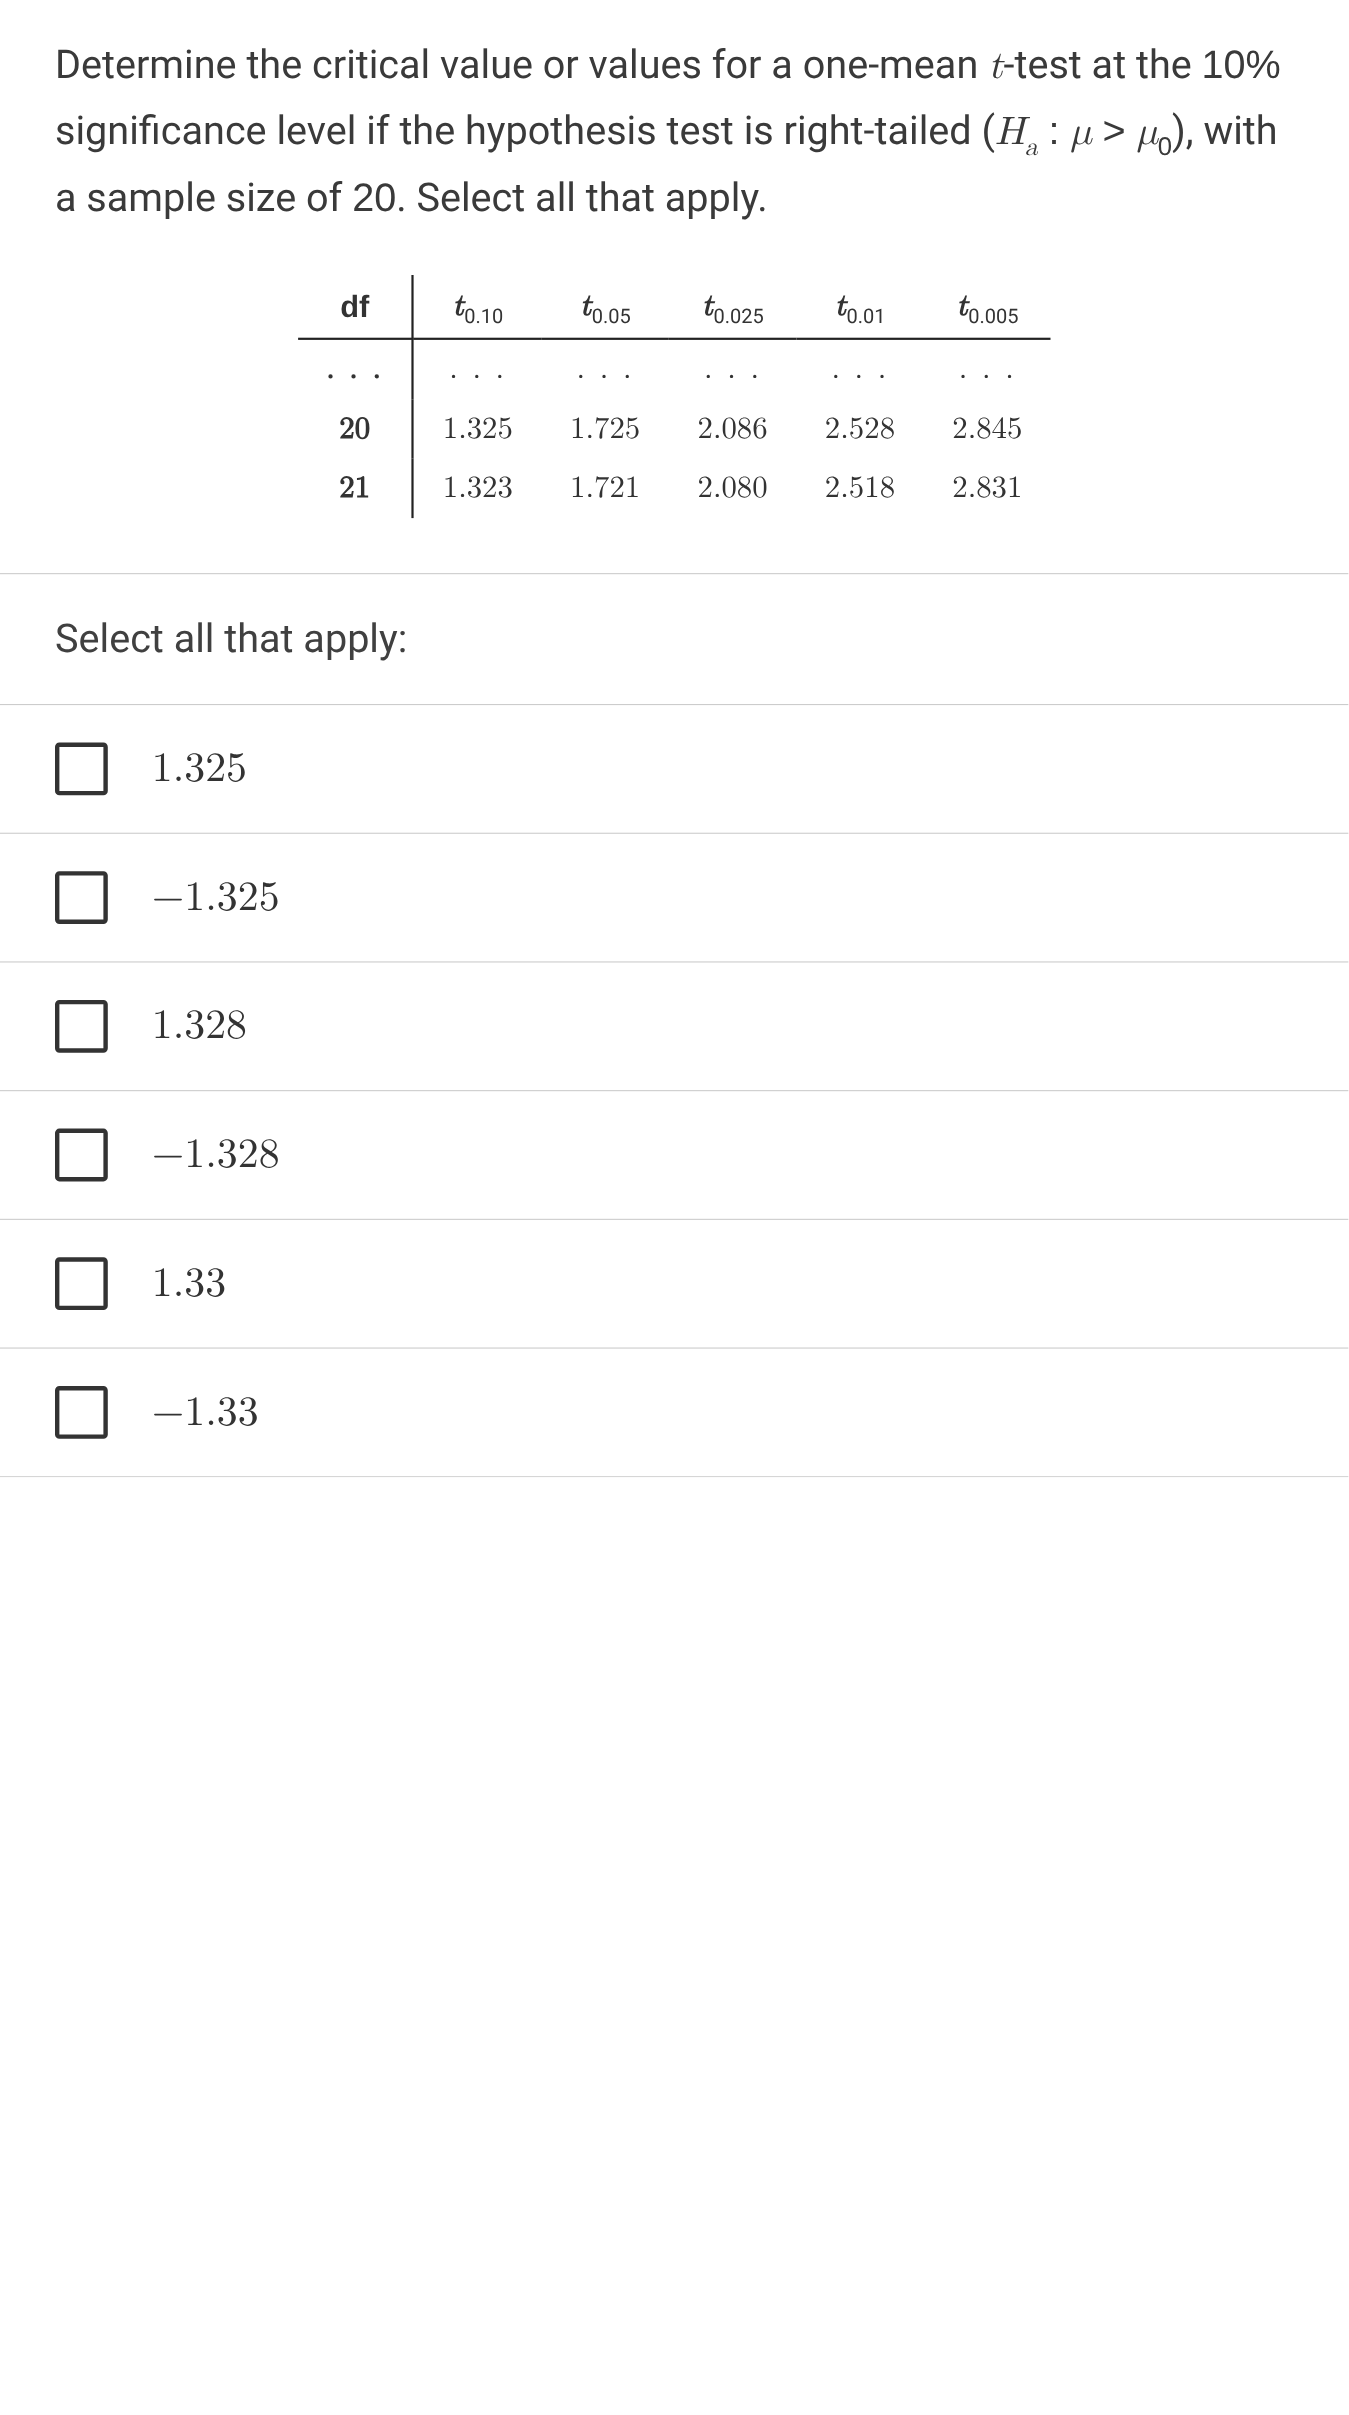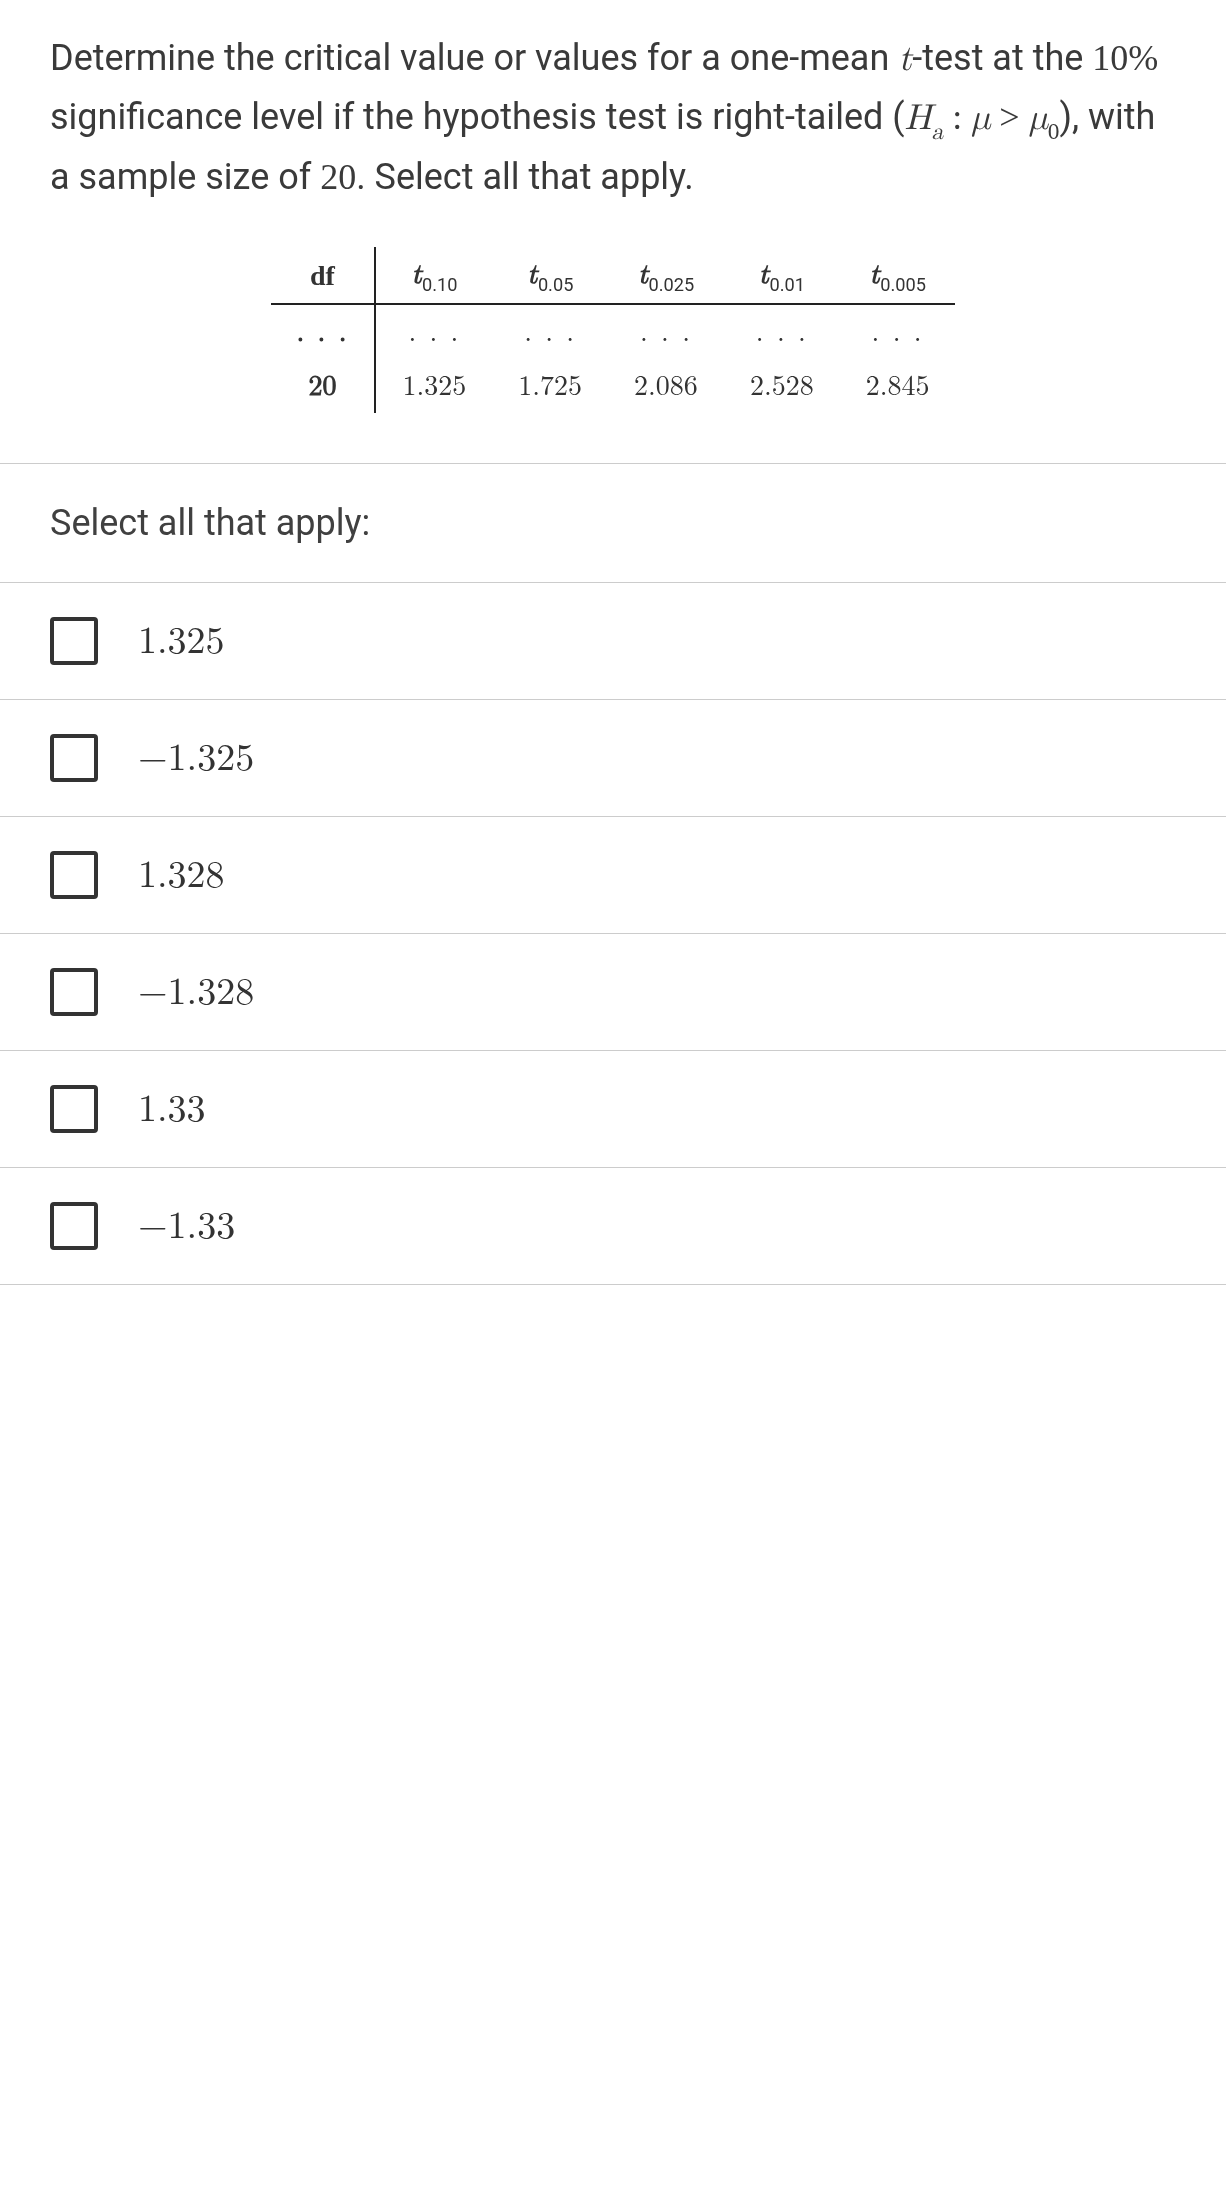--- a/index.html
+++ b/index.html
@@ -22,21 +22,21 @@
     font-size: 36px;
     line-height: 1.6;
     color: #3a3a3a;
     margin-bottom: 40px;
   }
   .math {
     font-family: "Latin Modern Math", "STIX Two Math", "Cambria Math", Georgia, serif;
     font-style: italic;
   }
   .math-up {
-    font-family: Liberation Serif, serif;
+    font-family: Liberation Sans, sans-serif;
     font-style: normal;
   }
   .sub {
     font-size: 0.65em;
     vertical-align: sub;
     position: relative;
     top: 0.1em;
   }
 
   
@@ -135,20 +135,28 @@
         <td>. . .</td>
       </tr>
       <tr>
         <td class="df-col">20</td>
         <td>1.325</td>
         <td>1.725</td>
         <td>2.086</td>
         <td>2.528</td>
         <td>2.845</td>
       </tr>
+      <tr>
+        <td class="df-col">21</td>
+        <td>1.323</td>
+        <td>1.721</td>
+        <td>2.080</td>
+        <td>2.518</td>
+        <td>2.831</td>
+      </tr>
     </tbody>
   </table>
 </div>
 
 <div class="instruct-block">
   <span>Select all that apply:</span>
 </div>
 
 <div class="option-row">
   <span class="checkbox"></span>

